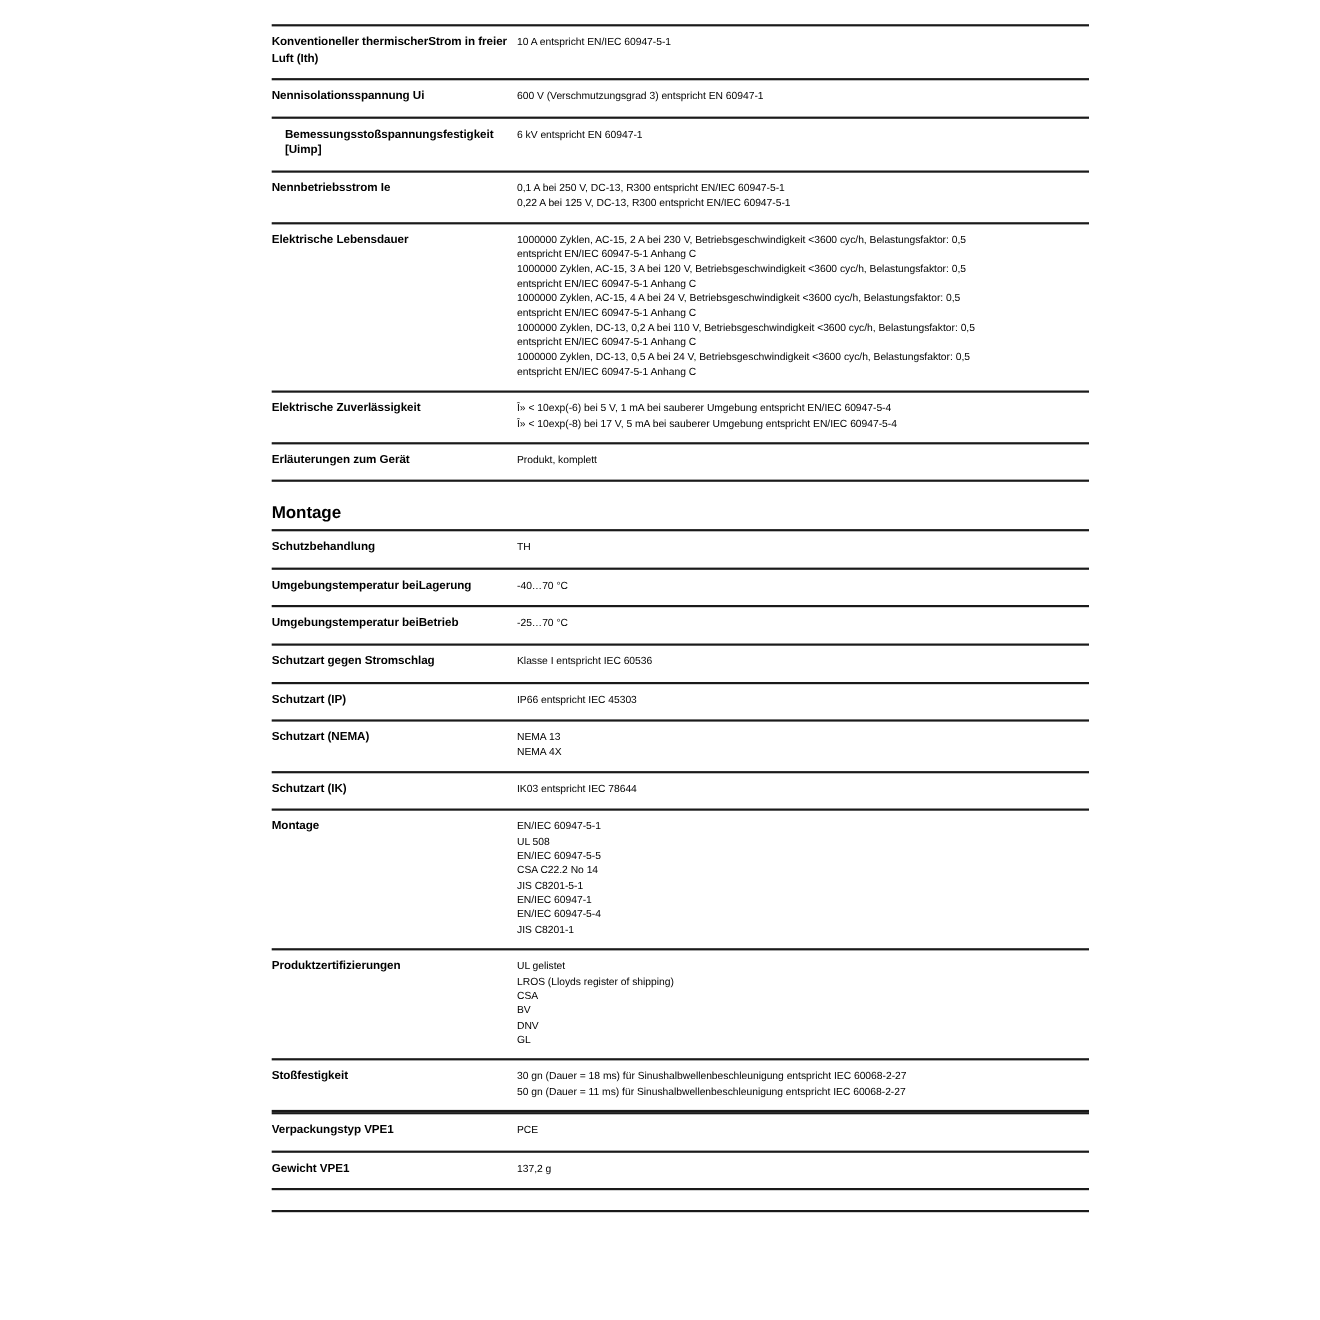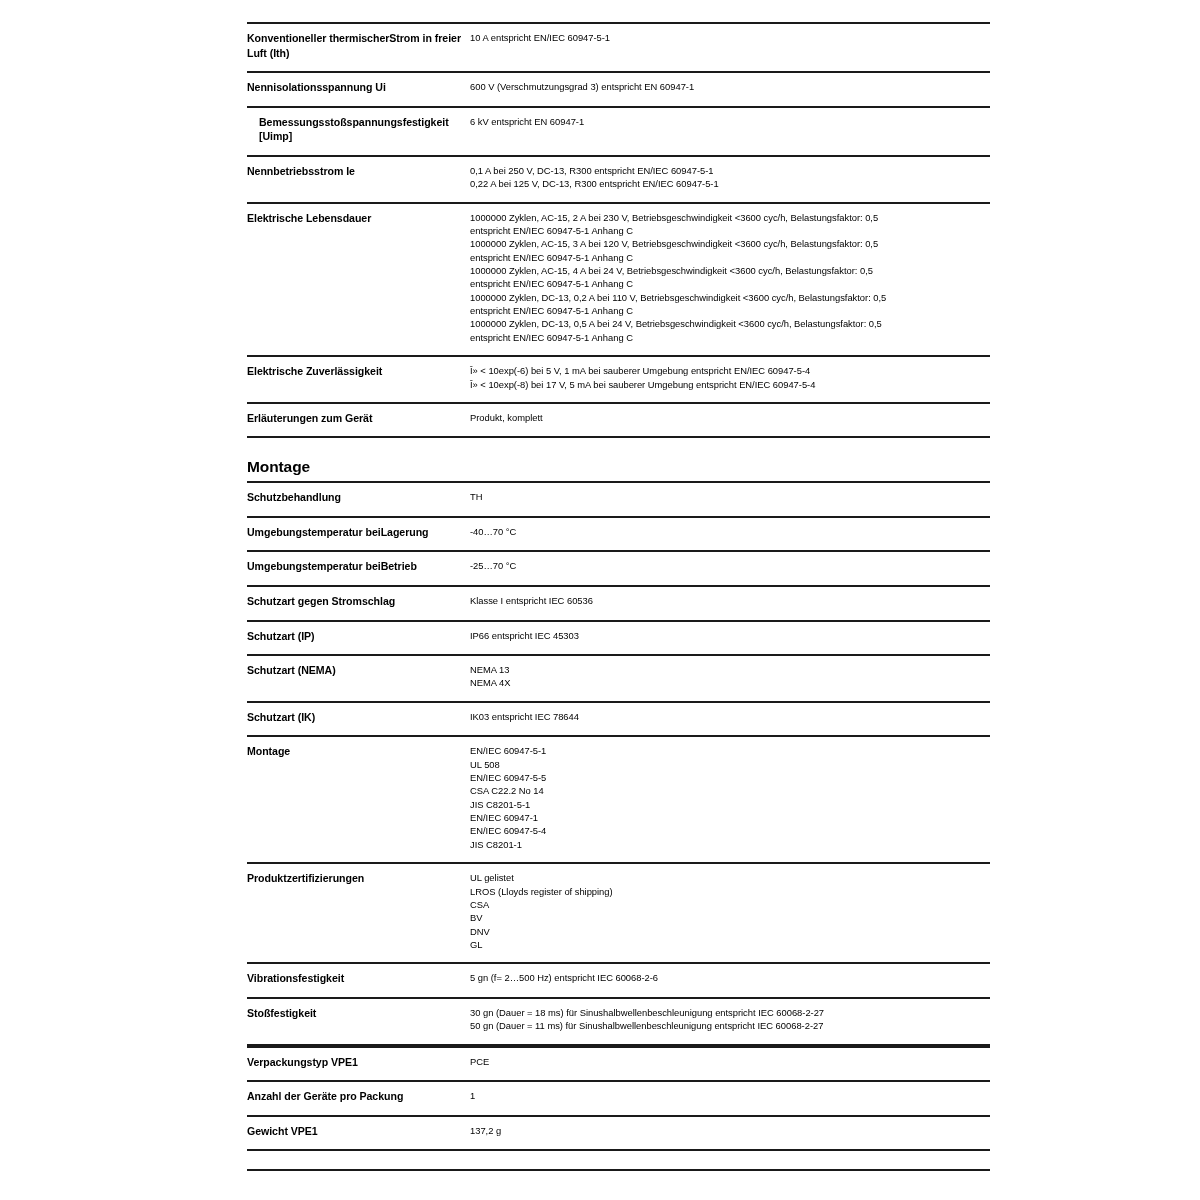--- a/index.html
+++ b/index.html
@@ -219,50 +219,38 @@
             <td class="lbl"><span class="l1">Produktzertifizierungen</span></td>
             <td class="val">
               <span class="ln">UL gelistet</span>
               <span class="ln">LROS (Lloyds register of shipping)</span>
               <span class="ln">CSA</span>
               <span class="ln">BV</span>
               <span class="ln">DNV</span>
               <span class="ln">GL</span>
             </td>
           </tr>
-          <tr>
-            <td class="lbl"><span class="l1">Vibrationsfestigkeit</span></td>
-            <td class="val">
-              <span class="ln">5 gn (f= 2…500 Hz) entspricht IEC 60068-2-6</span>
-            </td>
-          </tr>
           <tr class="last-rule">
             <td class="lbl"><span class="l1">Stoßfestigkeit</span></td>
             <td class="val">
               <span class="ln">30 gn (Dauer = 18 ms) für Sinushalbwellenbeschleunigung entspricht IEC 60068-2-27</span>
               <span class="ln">50 gn (Dauer = 11 ms) für Sinushalbwellenbeschleunigung entspricht IEC 60068-2-27</span>
             </td>
           </tr>
         </tbody>
       </table>
       <table class="spec-table">
         <tbody>
           <tr class="first-row">
             <td class="lbl"><span class="l1">Verpackungstyp VPE1</span></td>
             <td class="val">
               <span class="ln">PCE</span>
             </td>
           </tr>
           <tr>
-            <td class="lbl"><span class="l1">Anzahl der Geräte pro Packung</span></td>
-            <td class="val">
-              <span class="ln">1</span>
-            </td>
-          </tr>
-          <tr>
             <td class="lbl"><span class="l1">Gewicht VPE1</span></td>
             <td class="val">
               <span class="ln">137,2 g</span>
             </td>
           </tr>
           <tr class="last-rule">
             <td class="lbl"></td>
             <td class="val"></td>
           </tr>
         </tbody>

